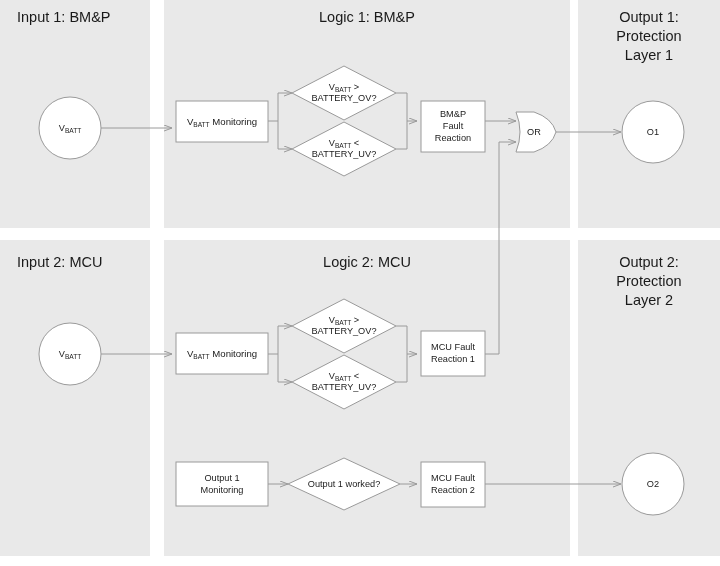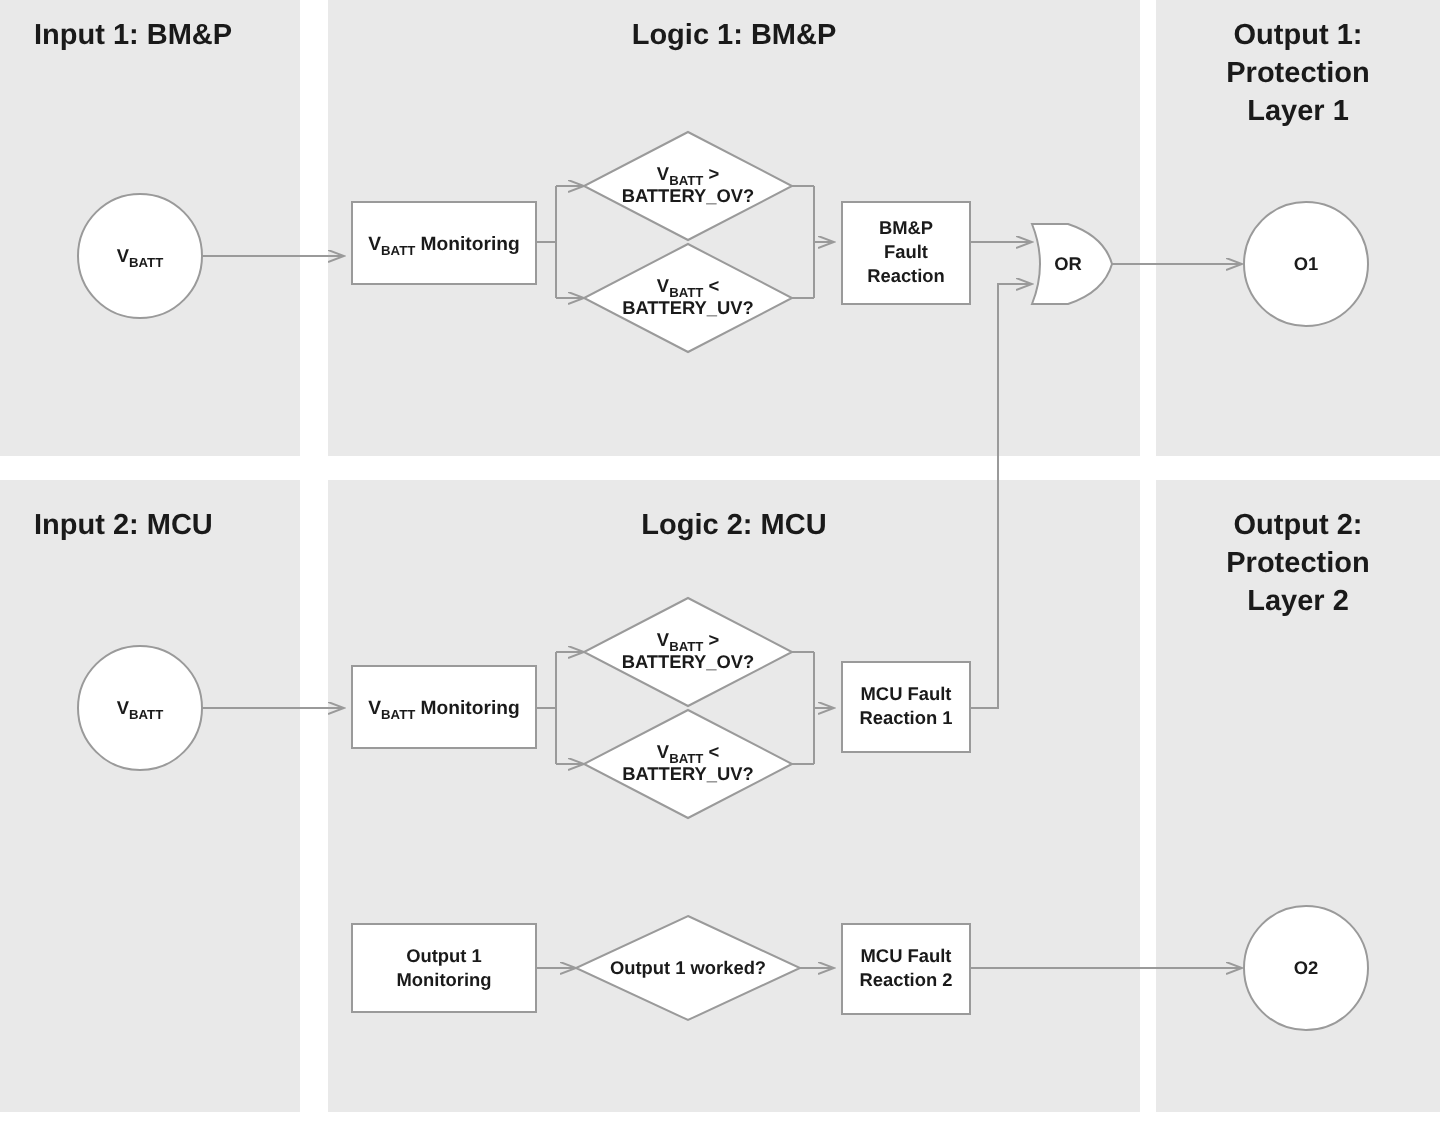--- a/index.html
+++ b/index.html
@@ -1,18 +1,18 @@
 <!DOCTYPE html>
 <html><head>
 <meta charset="utf-8">
 <style>
   html,body{margin:0;padding:0;background:#ffffff;}
   body{width:720px;height:566px;overflow:hidden;
        font-family:"Liberation Sans","DejaVu Sans",sans-serif;}
-  #stage{position:relative;width:720px;height:566px;background:#ffffff;font-weight:bold;}
+  #stage{position:relative;width:720px;height:566px;background:#ffffff;}
   svg{display:block;}
   .panel{fill:#e9e9e9;stroke:none;}
   .node{fill:#ffffff;stroke:#9a9a9a;stroke-width:1;}
   .edge{stroke:#9a9a9a;stroke-width:1;fill:none;}
   text{fill:#1a1a1a;}
   .panel-title{font-size:14.5px;text-anchor:middle;}
   .node-label{font-size:9.2px;text-anchor:middle;}
   .node-label-lg{font-size:9.6px;text-anchor:middle;}
   .sub{font-size:6.6px;}
   .gate-label{font-size:9.2px;text-anchor:middle;}

